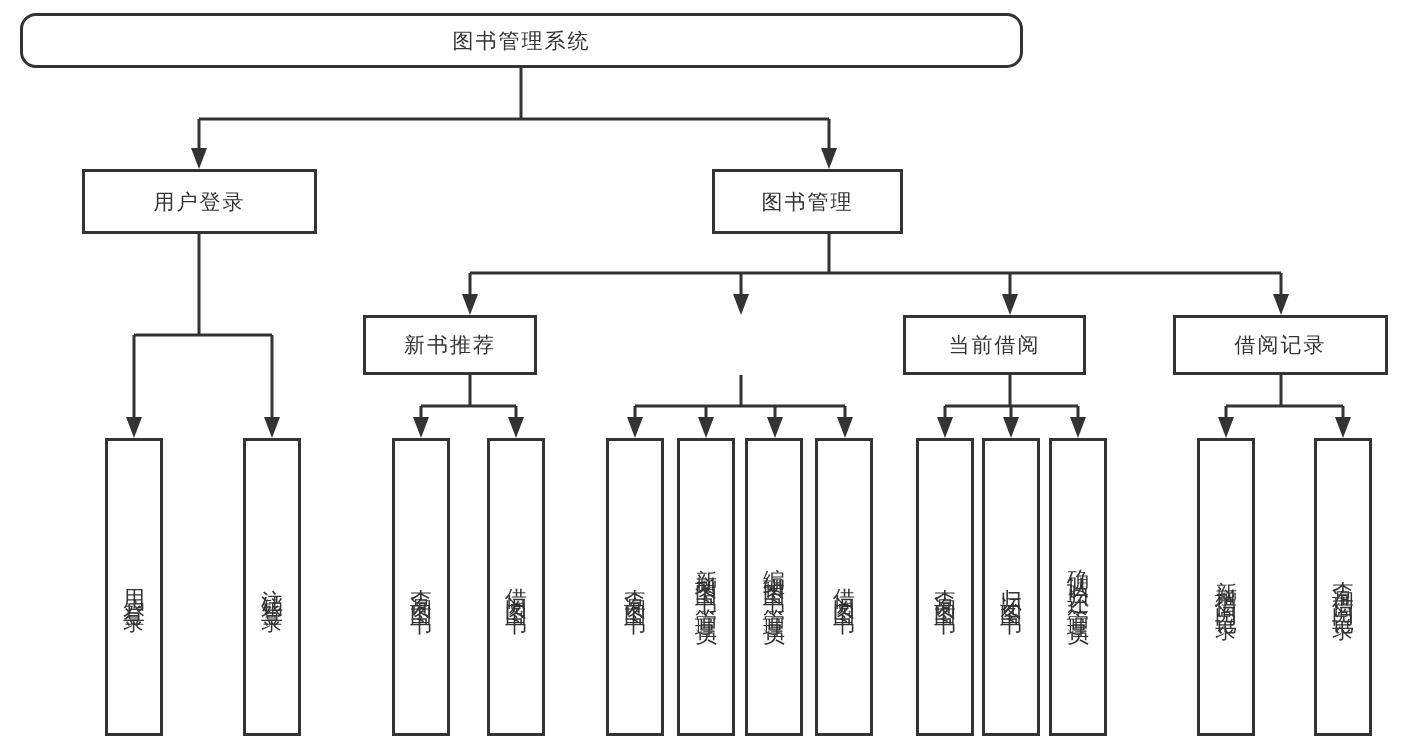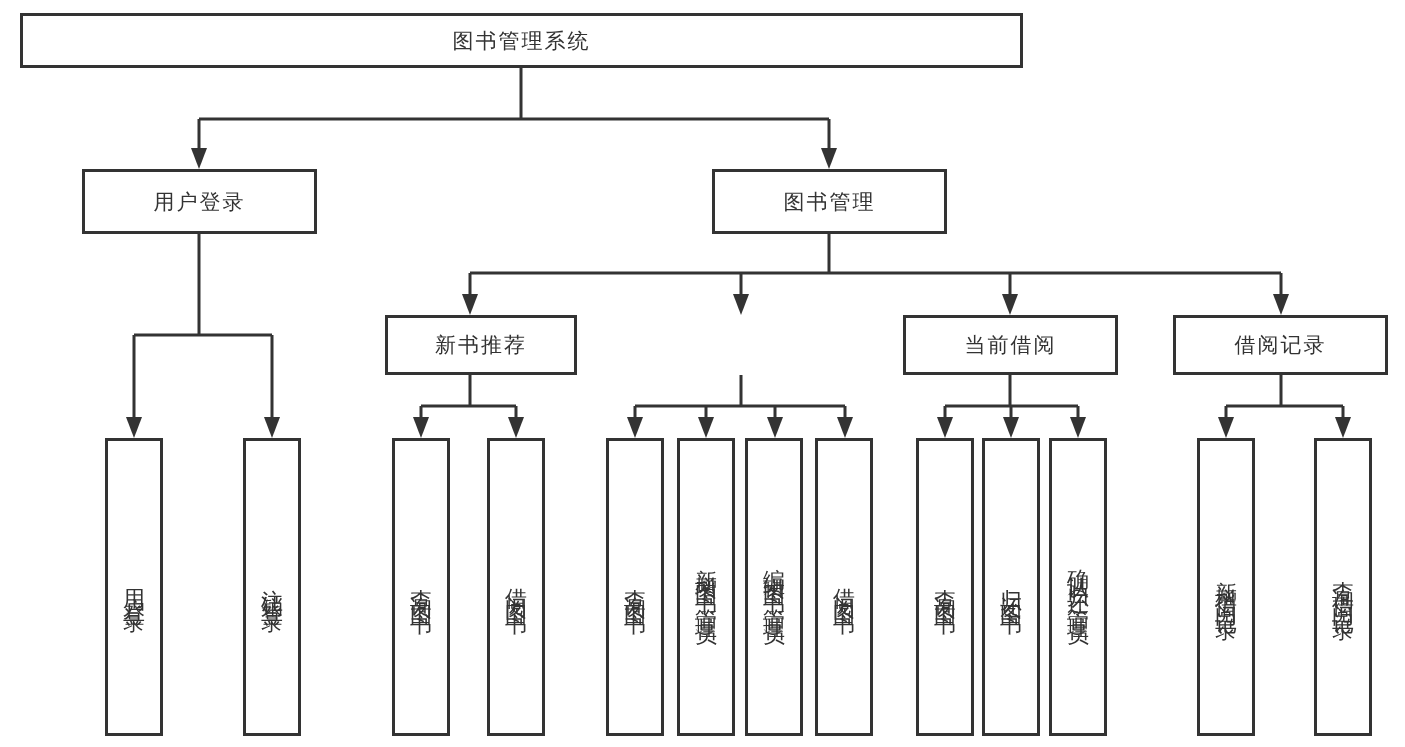--- a/index.html
+++ b/index.html
@@ -12,26 +12,26 @@
   .connectors polygon{fill:#333333;stroke:none;}
   .node{
     position:absolute;background:#ffffff;border:3px solid #333333;box-sizing:border-box;
     display:flex;align-items:center;justify-content:center;text-align:center;
   }
   .hlabel{font-size:21px;letter-spacing:2px;white-space:nowrap;}
   .leaf span{
     writing-mode:vertical-rl;text-orientation:mixed;
     font-size:22px;letter-spacing:8px;line-height:1;white-space:nowrap;
   }
-  .root-box{left:20px;top:13px;width:1003px;height:55px;}
+  .root-box{left:20px;top:13px;width:1003px;height:55px;border-radius:16px;}
   .n-login{left:82px;top:169px;width:235px;height:65px;}
-  .n-bookmgmt{left:712px;top:169px;width:235px;height:65px;}
-  .n-newbook{left:363px;top:315px;width:192px;height:60px;margin-left:22px;}
+  .n-bookmgmt{left:712px;top:169px;width:191px;height:65px;}
+  .n-newbook{left:363px;top:315px;width:174px;height:60px;}
   .n-bookborrow{left:634px;top:315px;width:214px;height:60px;}
-  .n-current{left:903px;top:315px;width:215px;height:60px;text-align:right;}
+  .n-current{left:903px;top:315px;width:183px;height:60px;text-align:right;}
   .n-record{left:1173px;top:315px;width:215px;height:60px;}
   .leaf{top:438px;width:58px;height:298px;}
   .lf1{left:105px;}  .lf2{left:243px;}
   .lf3{left:392px;}  .lf4{left:487px;}
   .lf5{left:606px;}  .lf6{left:677px;}  .lf7{left:745px;}  .lf8{left:815px;}
   .lf9{left:916px;}  .lf10{left:982px;} .lf11{left:1049px;}
   .lf12{left:1197px;}.lf13{left:1314px;}
   .watermark{
     position:absolute;left:1150px;top:707px;font-size:21px;letter-spacing:1px;
     color:#a5a5a5;opacity:0.9;white-space:nowrap;

